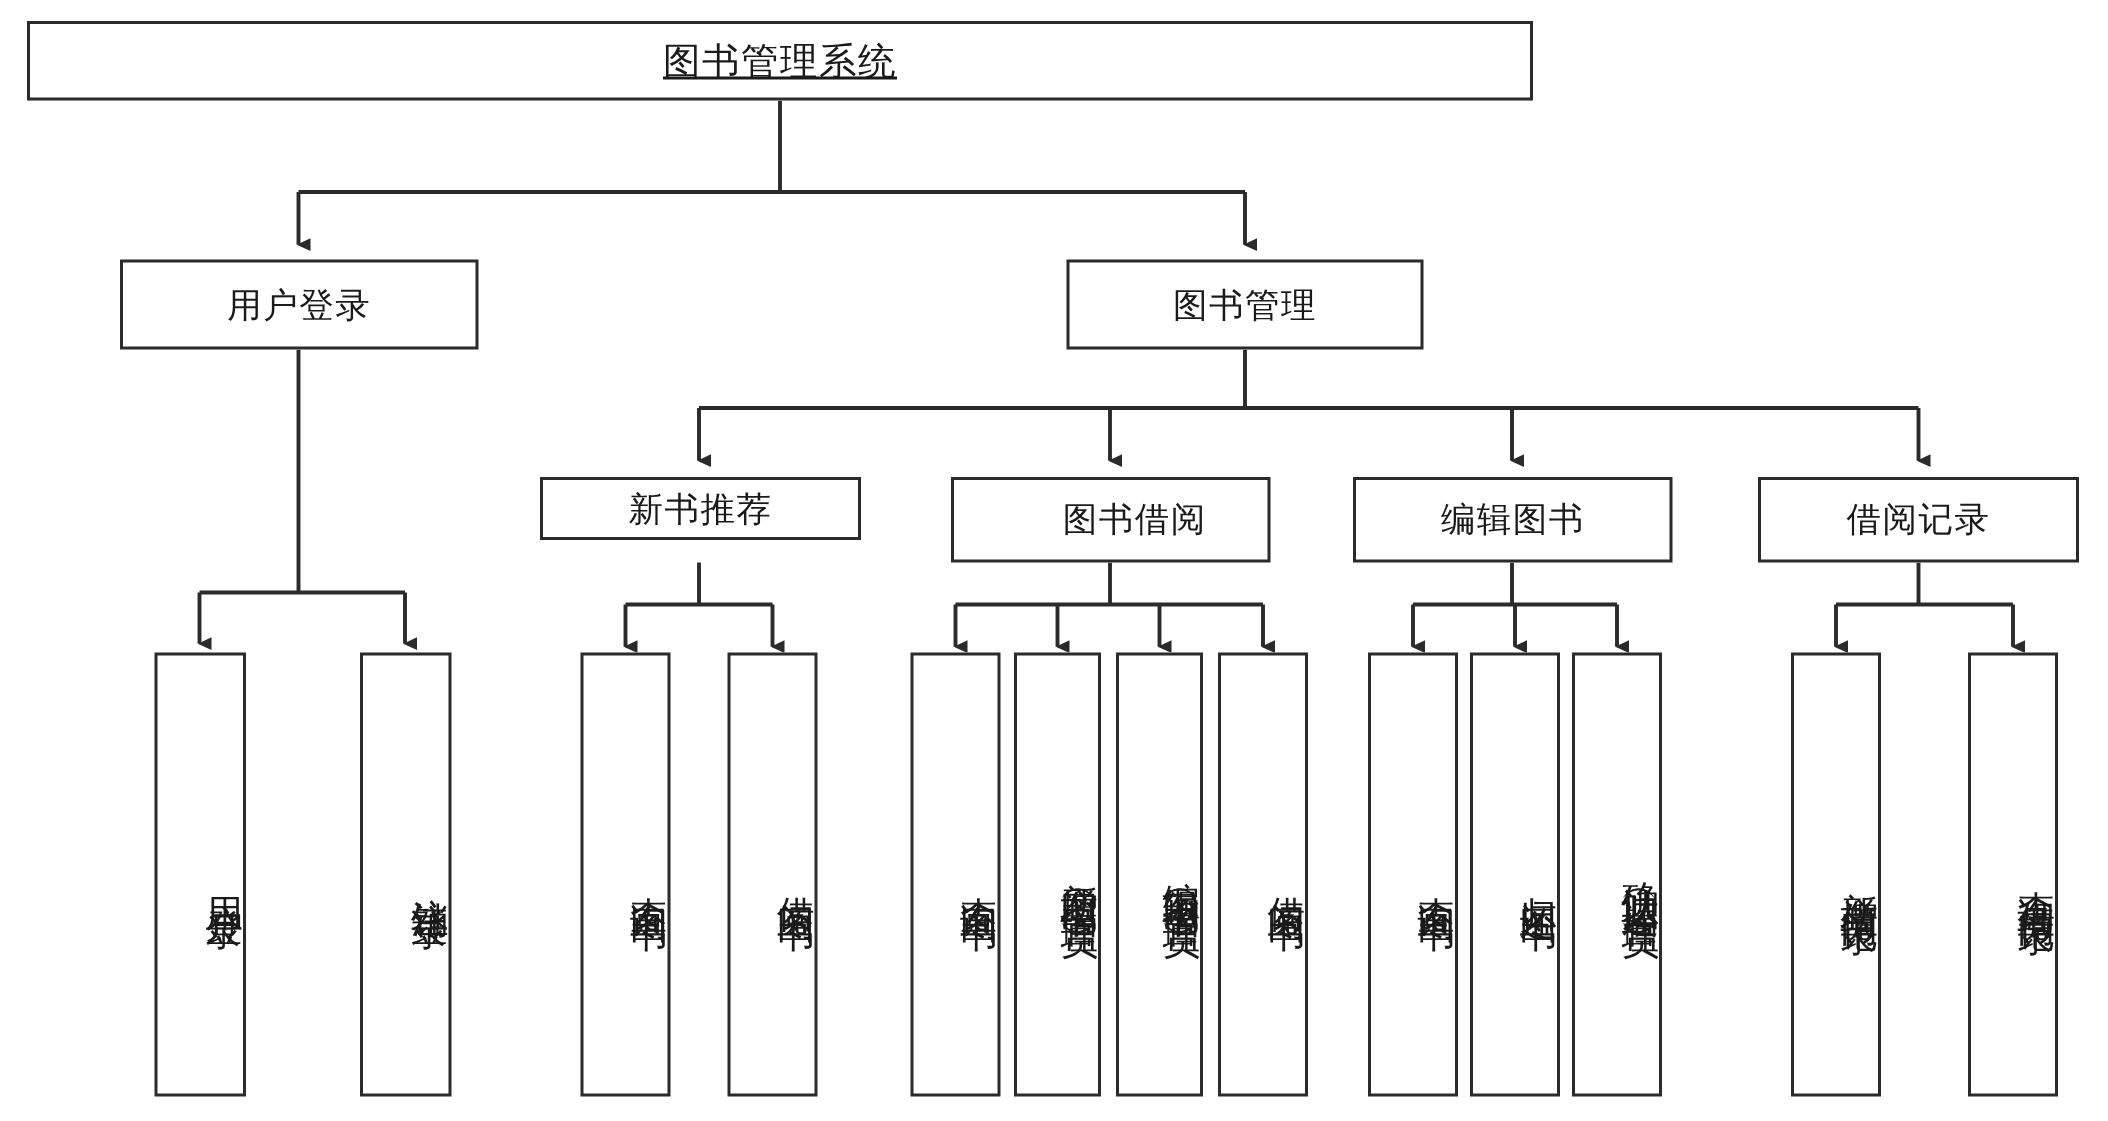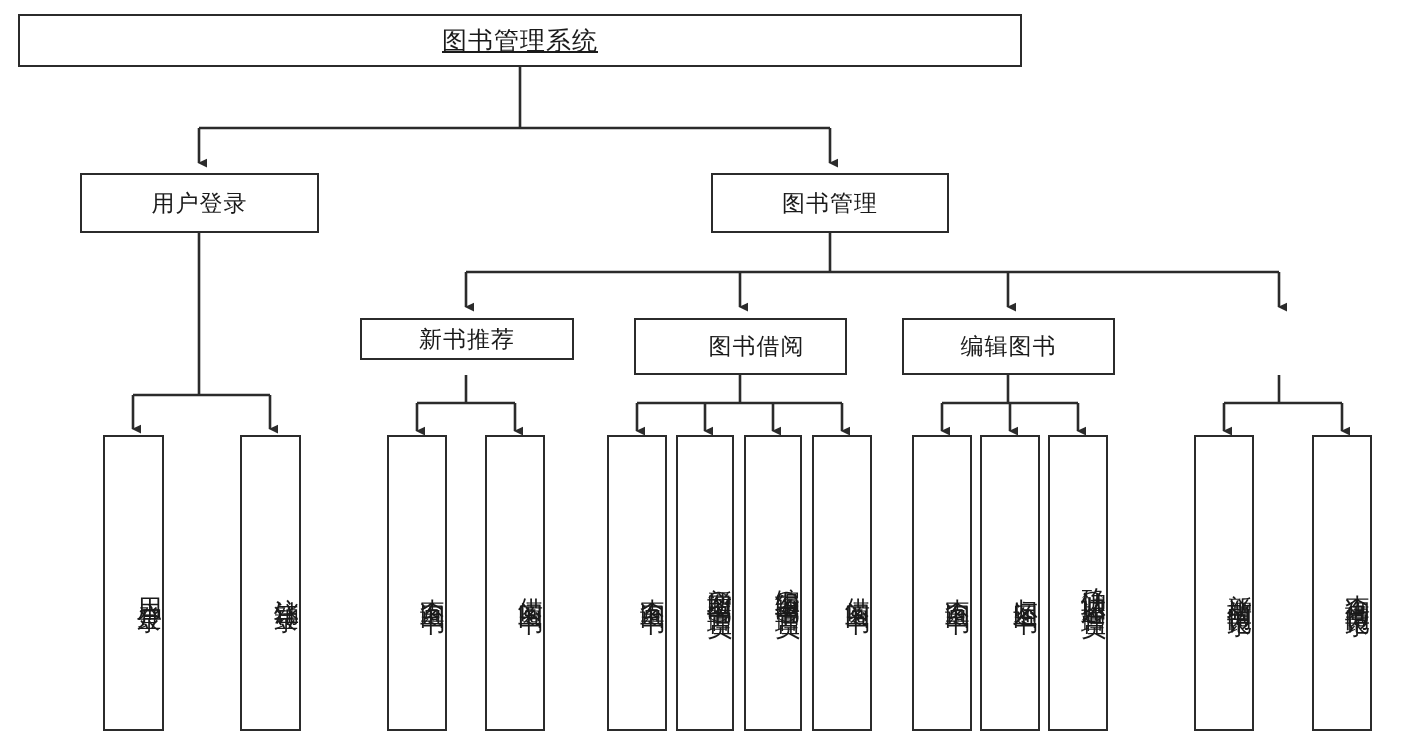--- a/index.html
+++ b/index.html
@@ -138,20 +138,23 @@
 
   <div class="node horiz" style="left:360px; top:318px; width:214px; height:42px;">
     <span>新书推荐</span>
   </div>
   <div class="node horiz" style="left:634px; top:318px; width:213px; height:57px;padding-left:32px;">
     <span>图书借阅</span>
   </div>
   <div class="node horiz" style="left:902px; top:318px; width:213px; height:57px;">
     <span>编辑图书</span>
   </div>
+  <div class="node horiz" style="left:1172px; top:318px; width:214px; height:57px;">
+    <span>借阅记录</span>
+  </div>
 
   <div class="node vert" style="left:103px; top:435px; width:61px; height:296px;">
     <span class="vlabel">用户登录</span>
   </div>
   <div class="node vert" style="left:240px; top:435px; width:61px; height:296px;">
     <span class="vlabel">注销登录</span>
   </div>
 
   <div class="node vert" style="left:387px; top:435px; width:60px; height:296px;">
     <span class="vlabel">查询图书</span>

